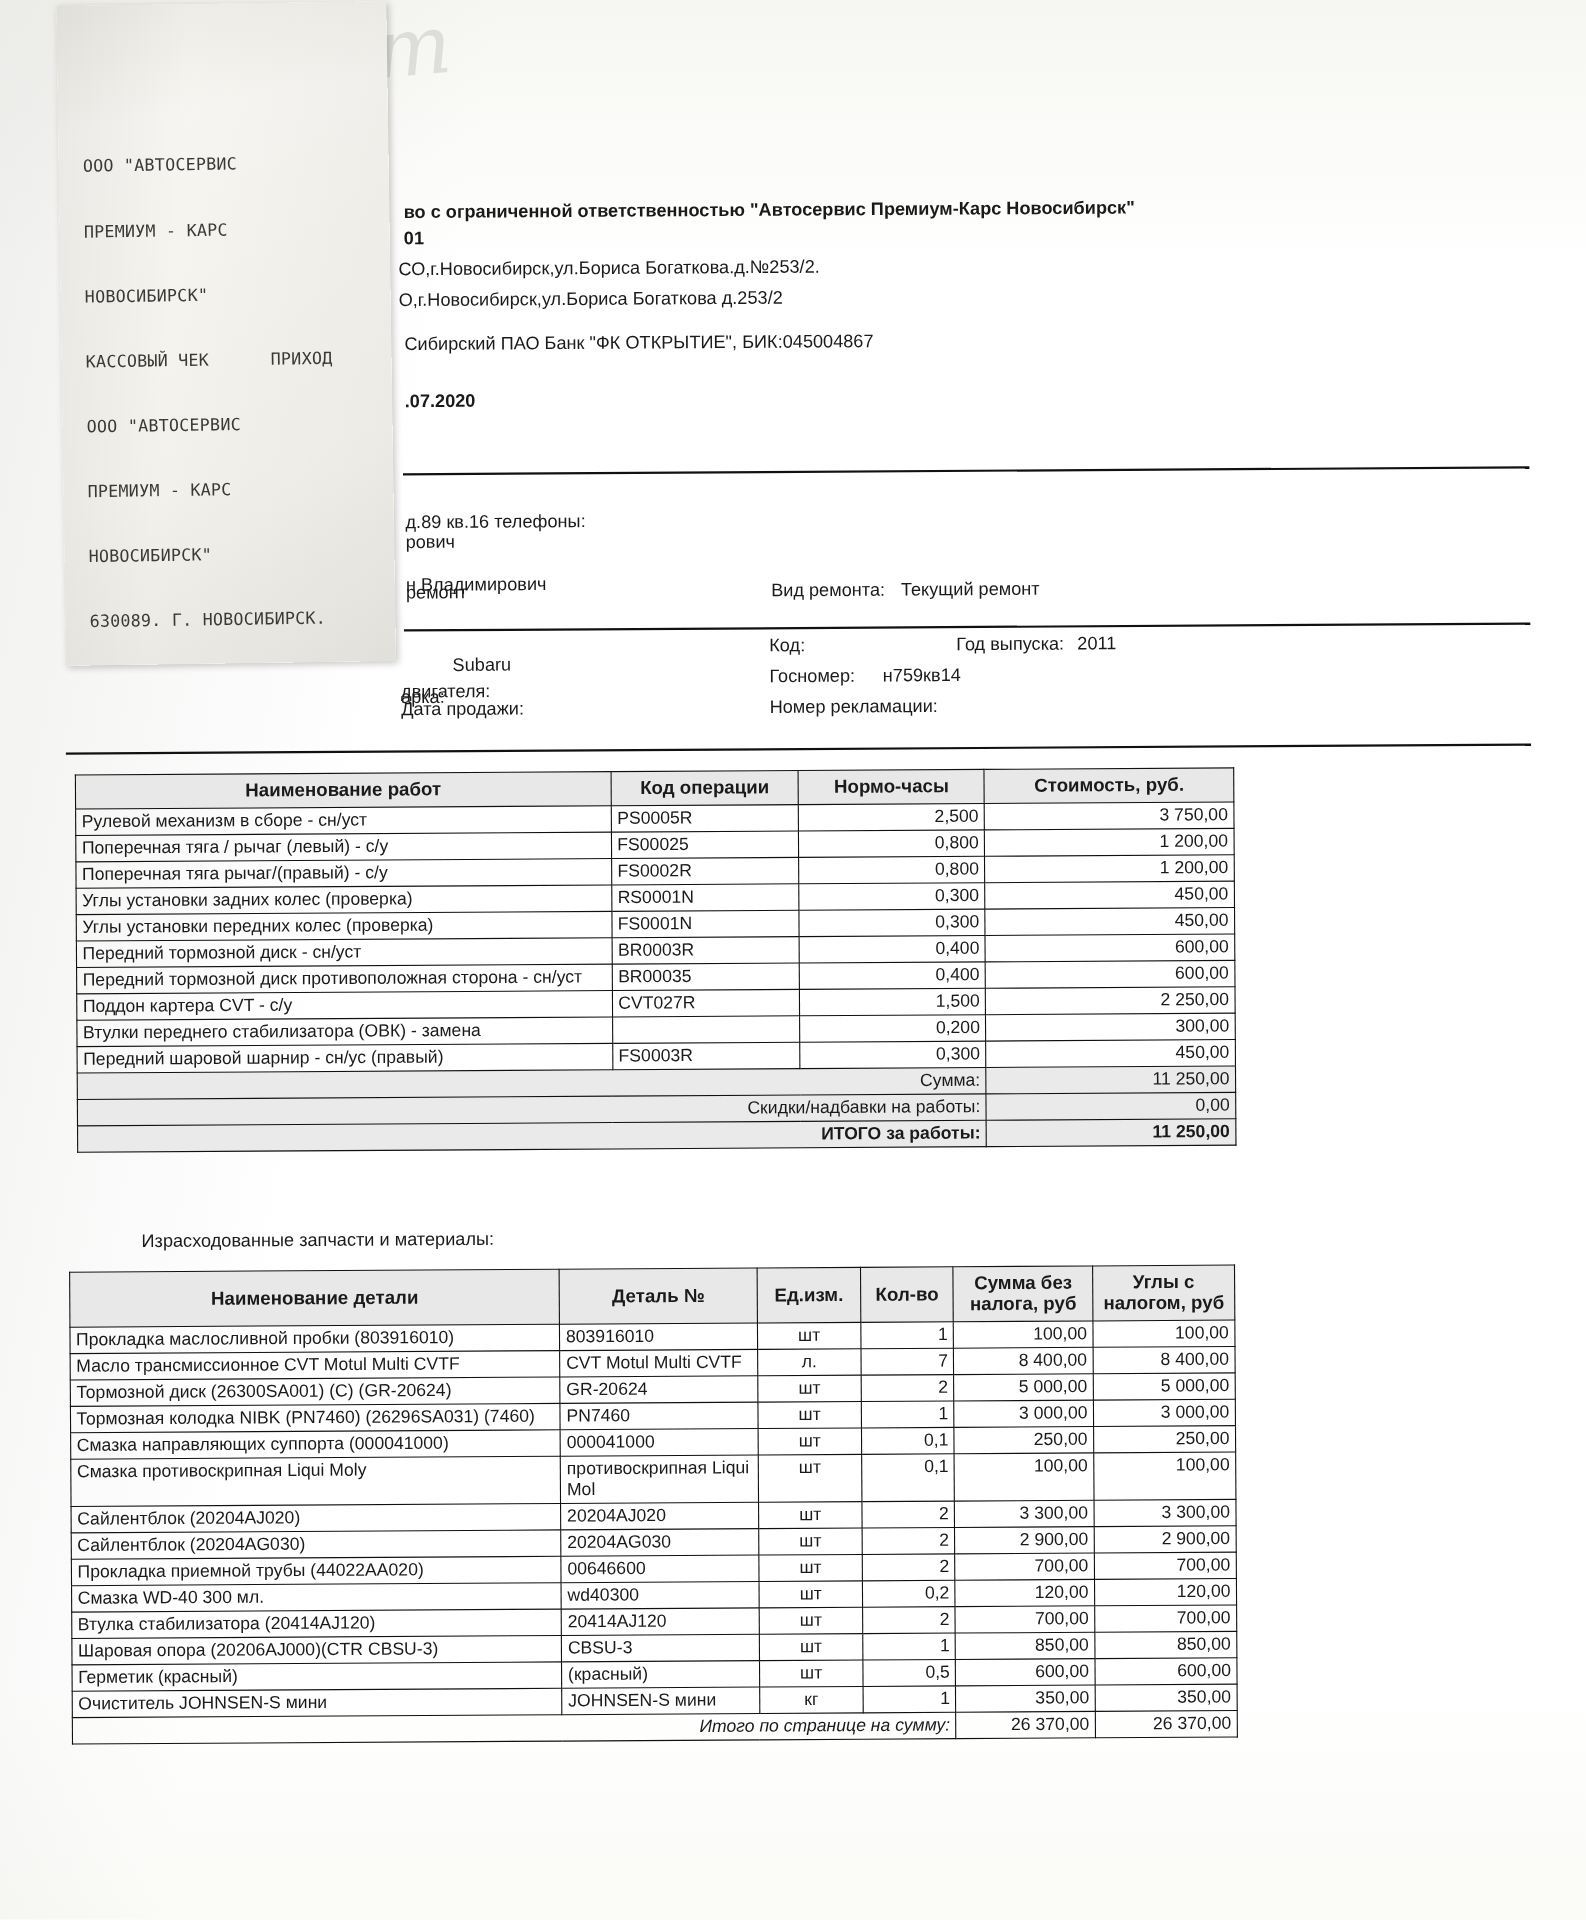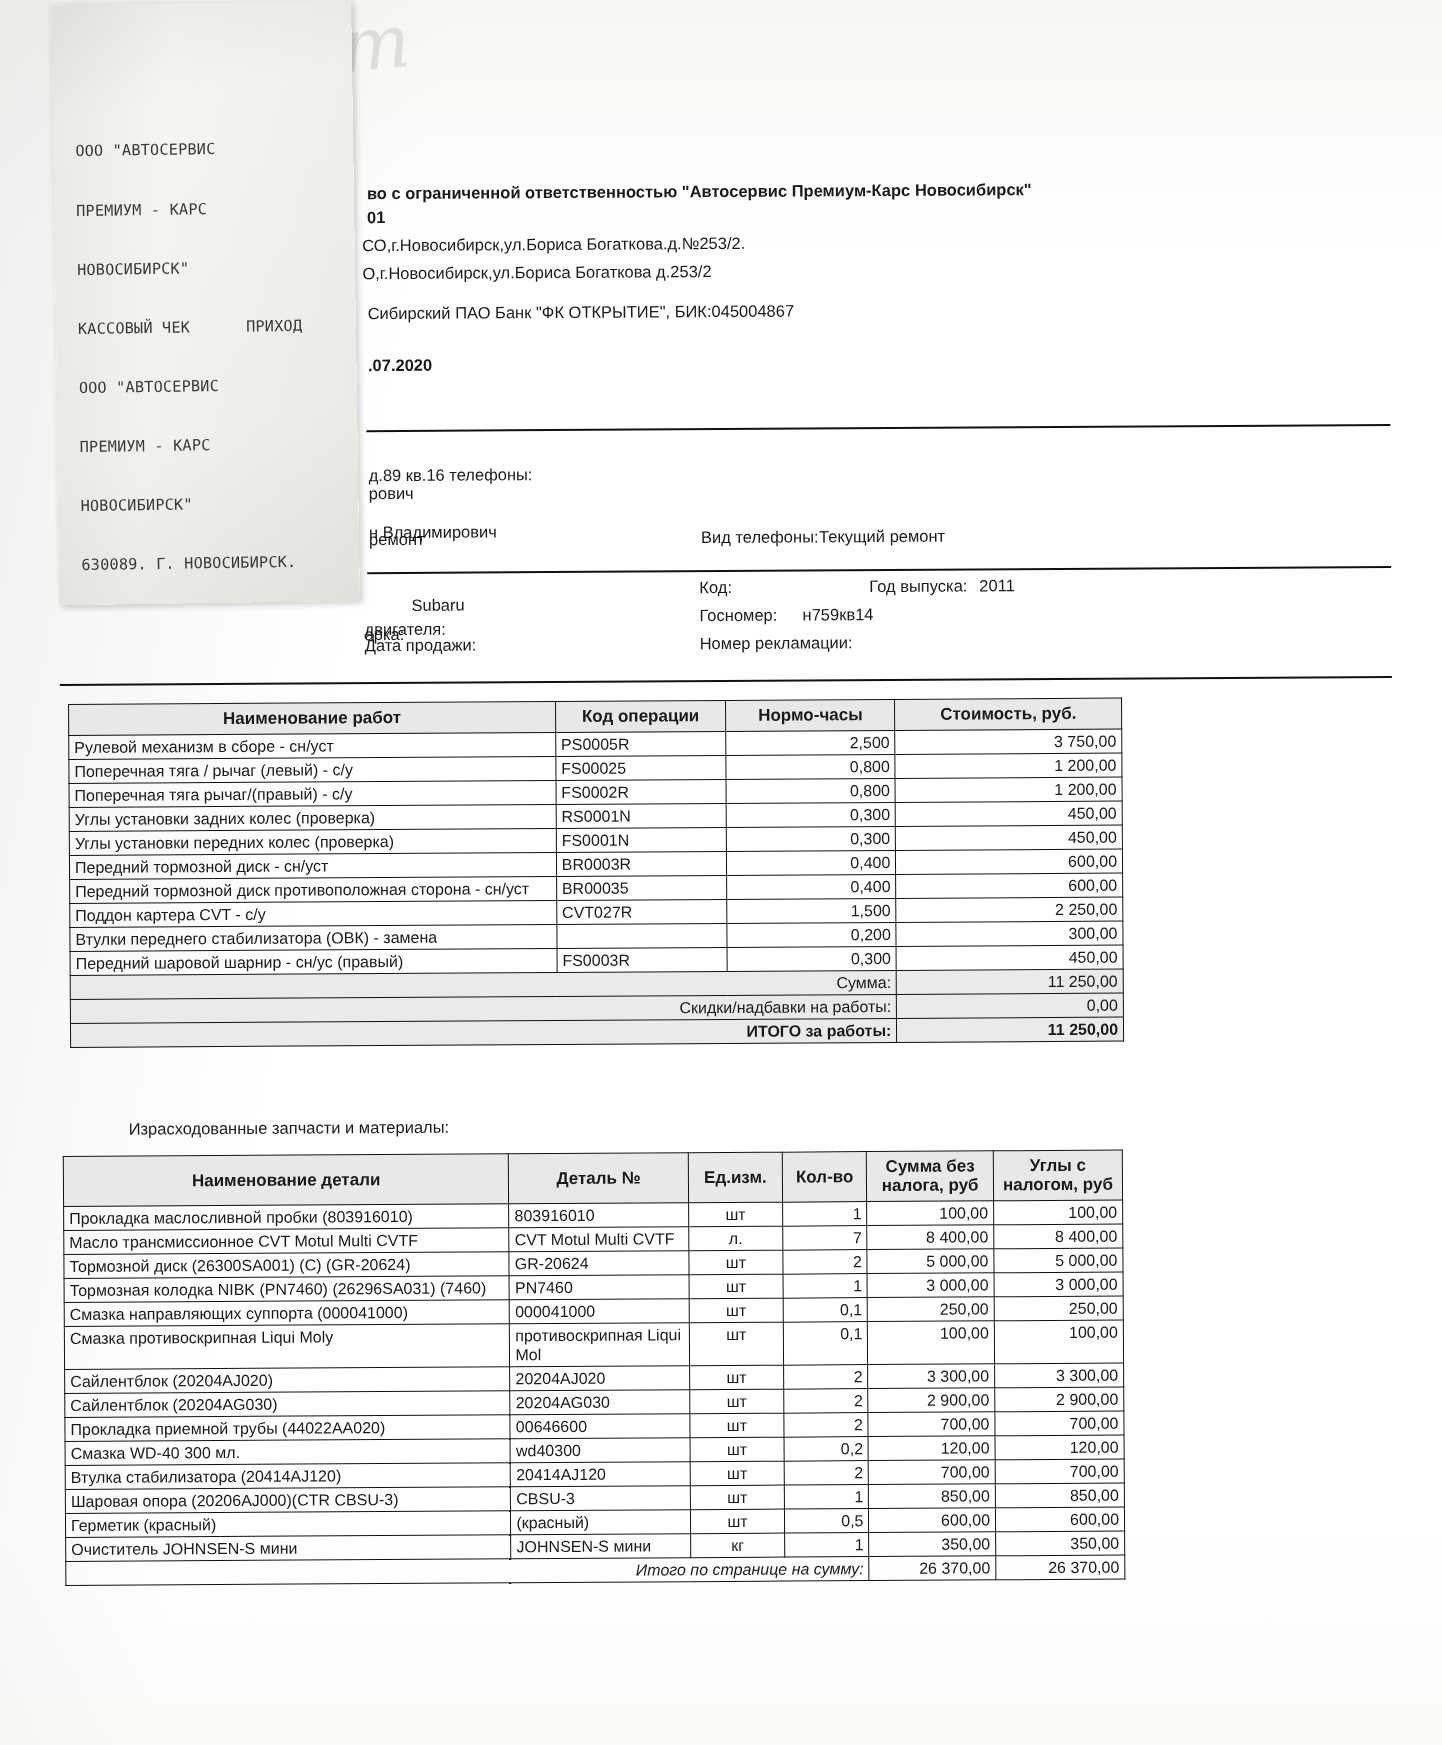--- a/index.html
+++ b/index.html
@@ -161,21 +161,21 @@
     <div class="hl bold" style="left:0;top:172px;">.07.2020</div>
   </div>
 
   <div class="hr" style="left:368px;top:428px;width:1024px;"></div>
 
   <div id="clientblock" style="position:absolute;left:370px;top:436px;width:1020px;font-size:16.5px;">
     <div class="hl" style="position:absolute;left:0;top:0;white-space:nowrap;margin-top:46px;">рович</div>
     <div class="hl" style="position:absolute;left:0;top:28px;white-space:nowrap;">д.89 кв.16  телефоны:</div>
     <div class="hl" style="position:absolute;left:0;top:72px;white-space:nowrap;margin-top:13px;">н Владимирович</div>
     <div class="hl" style="position:absolute;left:0;top:92px;white-space:nowrap;">ремонт</div>
-    <div class="hl" style="position:absolute;left:332px;top:92px;white-space:nowrap;">Вид телефоны:</div>
+    <div class="hl" style="position:absolute;left:332px;top:92px;white-space:nowrap;">Вид ремонта:</div>
     <div class="hl" style="position:absolute;left:450px;top:92px;white-space:nowrap;">Текущий ремонт</div>
   </div>
 
   <div class="hr" style="left:368px;top:570px;width:1024px;"></div>
 
   <div id="vehicleblock" style="position:absolute;left:370px;top:578px;width:1020px;font-size:16.5px;">
     <div style="position:absolute;left:-5px;top:0;white-space:nowrap;margin-top:45px;">арка:</div>
     <div style="position:absolute;left:42px;top:16px;white-space:nowrap;">Subaru</div>
     <div style="position:absolute;left:-5px;top:28px;white-space:nowrap;margin-top:12px;">двигателя:</div>
     <div style="position:absolute;left:-5px;top:56px;white-space:nowrap;">Дата продажи:</div>

